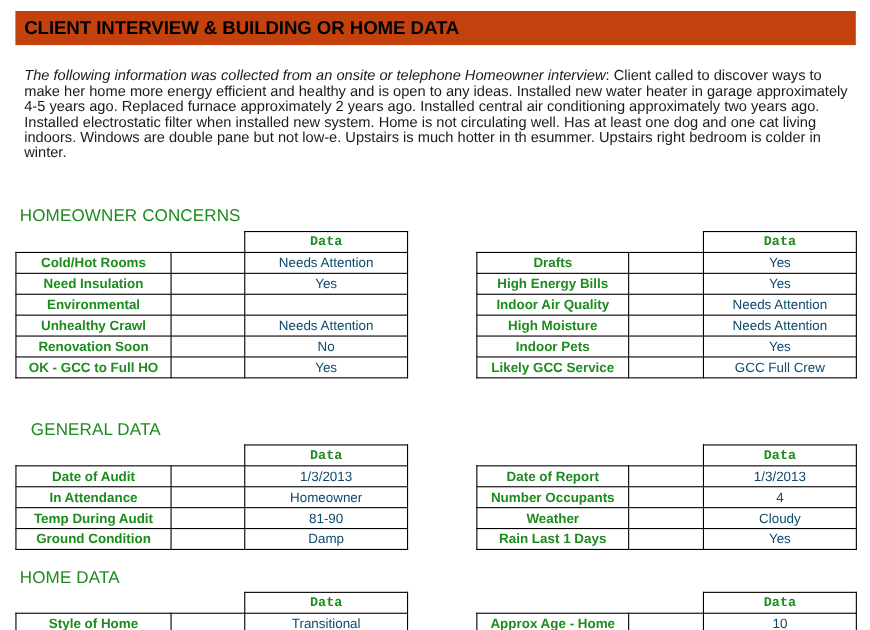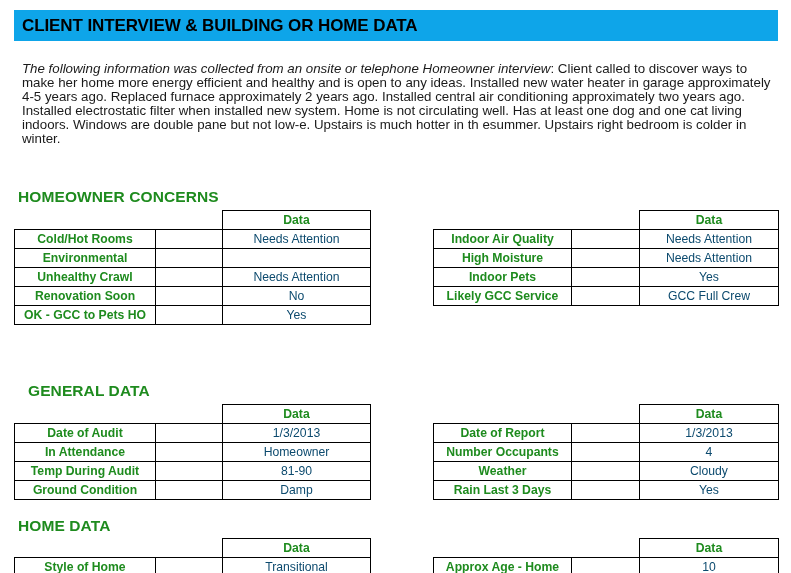--- a/index.html
+++ b/index.html
@@ -23,21 +23,21 @@
     overflow: hidden;
   }
 
   
   .banner {
     position: absolute;
     left: 14px;
     top: 10px;
     width: 764px;
     height: 31px;
-    background: #0ea5e9;
+    background: #c2410c;
     display: flex;
     align-items: center;
   }
   .banner-title {
     font-size: 17px;
     font-weight: bold;
     color: #000000;
     letter-spacing: -0.1px;
     padding-left: 8px;
     white-space: nowrap;
@@ -55,21 +55,21 @@
     text-align: left;
   }
   .intro .lead {
     font-style: italic;
   }
 
   
   .section-heading {
     position: absolute;
     font-size: 15.5px;
-    font-weight: bold;
+    font-weight: normal;
     color: #1E8B1E;
     letter-spacing: 0.1px;
     white-space: nowrap;
   }
 
   
   .dtable {
     position: absolute;
     border-collapse: collapse;
     table-layout: fixed;
@@ -84,20 +84,21 @@
     white-space: nowrap;
   }
   
   .dtable tr.head td.blank {
     border: none;
   }
   .dtable tr.head td.hdr {
     text-align: center;
     font-weight: bold;
     color: #1E8B1E;
+    font-family: Liberation Mono, monospace;
   }
   .dtable td.label {
     font-weight: bold;
     color: #1E8B1E;
     text-align: center;
   }
   .dtable td.mid {
     background: #ffffff;
   }
   .dtable td.val {
@@ -141,52 +142,67 @@
             <td class="blank"></td>
             <td class="blank"></td>
             <td class="hdr">Data</td>
           </tr>
           <tr>
             <td class="label">Cold/Hot Rooms</td>
             <td class="mid"></td>
             <td class="val">Needs Attention</td>
           </tr>
           <tr>
+            <td class="label">Need Insulation</td>
+            <td class="mid"></td>
+            <td class="val">Yes</td>
+          </tr>
+          <tr>
             <td class="label">Environmental</td>
             <td class="mid"></td>
             <td class="val"></td>
           </tr>
           <tr>
             <td class="label">Unhealthy Crawl</td>
             <td class="mid"></td>
             <td class="val">Needs Attention</td>
           </tr>
           <tr>
             <td class="label">Renovation Soon</td>
             <td class="mid"></td>
             <td class="val">No</td>
           </tr>
           <tr>
-            <td class="label">OK - GCC to Pets HO</td>
+            <td class="label">OK - GCC to Full HO</td>
             <td class="mid"></td>
             <td class="val">Yes</td>
           </tr>
         </tbody>
       </table>
       <table class="dtable tbl-right" style="left: 433px; top: 210px;">
         <colgroup>
           <col class="c1">
           <col class="c2">
           <col class="c3">
         </colgroup>
         <tbody>
           <tr class="head">
             <td class="blank"></td>
             <td class="blank"></td>
             <td class="hdr">Data</td>
+          </tr>
+          <tr>
+            <td class="label">Drafts</td>
+            <td class="mid"></td>
+            <td class="val">Yes</td>
+          </tr>
+          <tr>
+            <td class="label">High Energy Bills</td>
+            <td class="mid"></td>
+            <td class="val">Yes</td>
           </tr>
           <tr>
             <td class="label">Indoor Air Quality</td>
             <td class="mid"></td>
             <td class="val">Needs Attention</td>
           </tr>
           <tr>
             <td class="label">High Moisture</td>
             <td class="mid"></td>
             <td class="val">Needs Attention</td>
@@ -259,21 +275,21 @@
             <td class="label">Number Occupants</td>
             <td class="mid"></td>
             <td class="val">4</td>
           </tr>
           <tr>
             <td class="label">Weather</td>
             <td class="mid"></td>
             <td class="val">Cloudy</td>
           </tr>
           <tr>
-            <td class="label">Rain Last 3 Days</td>
+            <td class="label">Rain Last 1 Days</td>
             <td class="mid"></td>
             <td class="val">Yes</td>
           </tr>
         </tbody>
       </table>
       <div class="section-heading" style="left: 18px; top: 517px;">HOME DATA</div>
       <table class="dtable tbl-left" style="left: 14px; top: 538px;">
         <colgroup>
           <col class="c1">
           <col class="c2">

